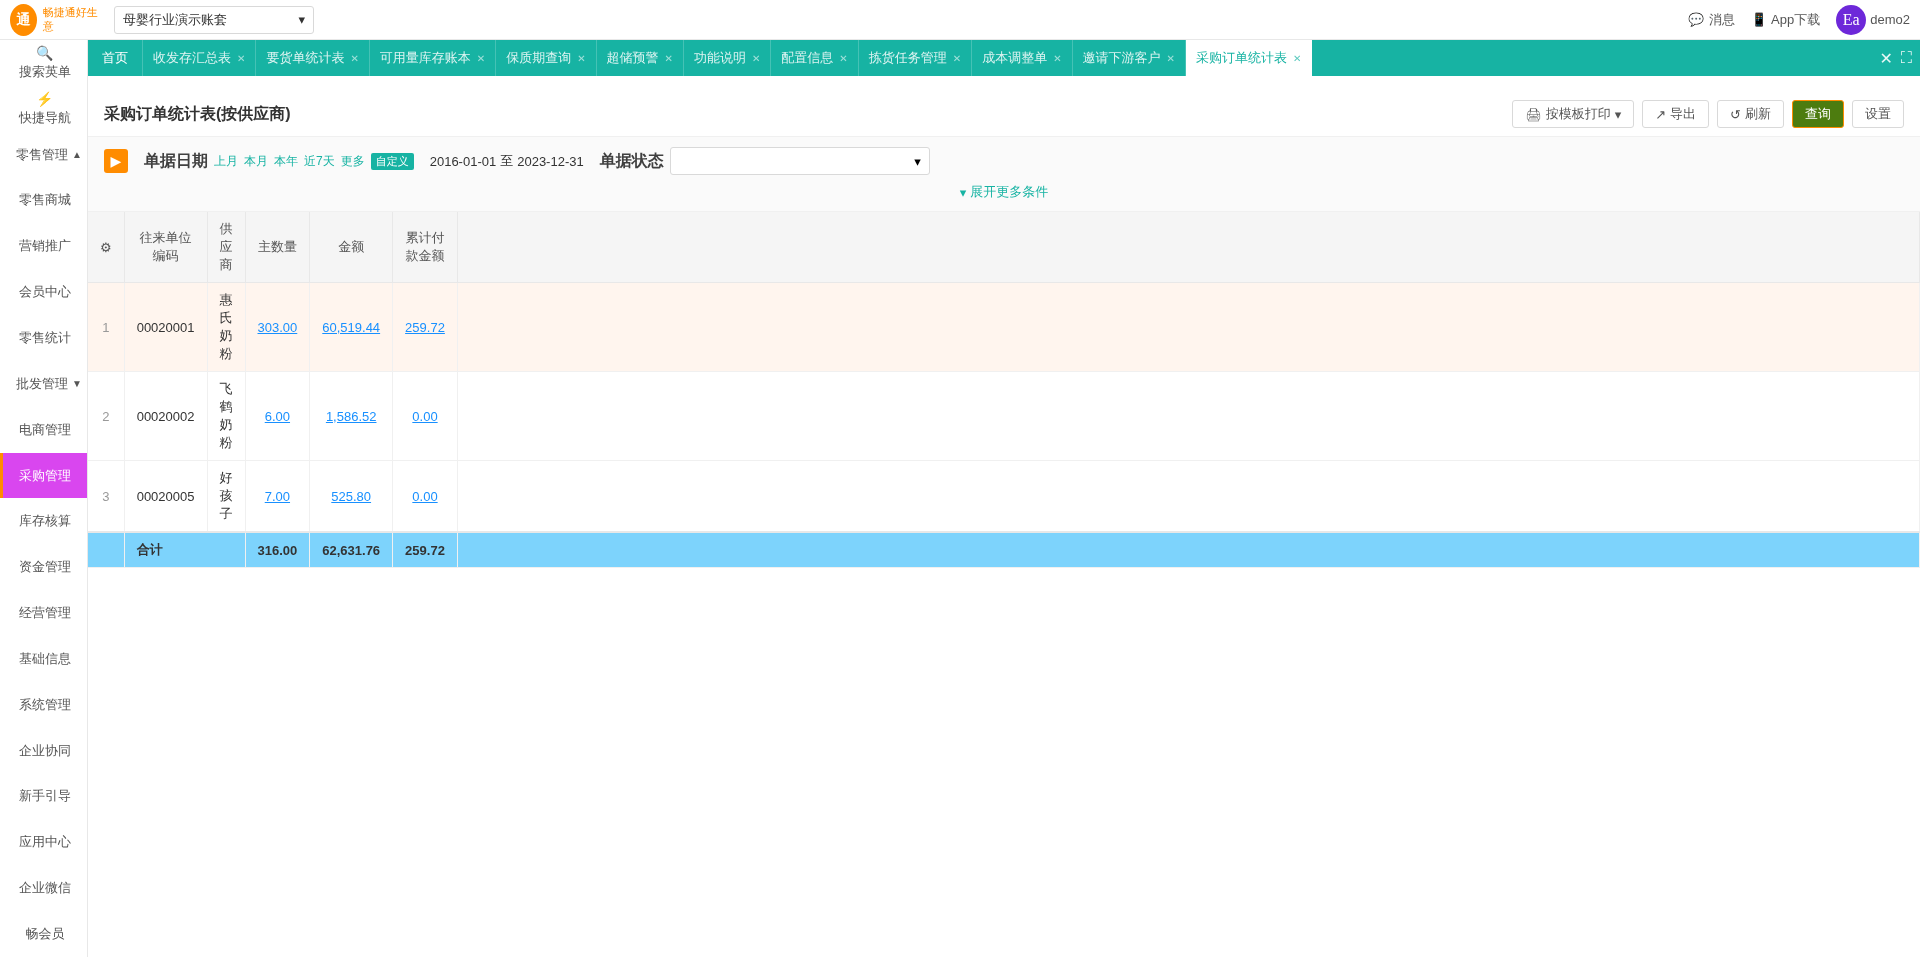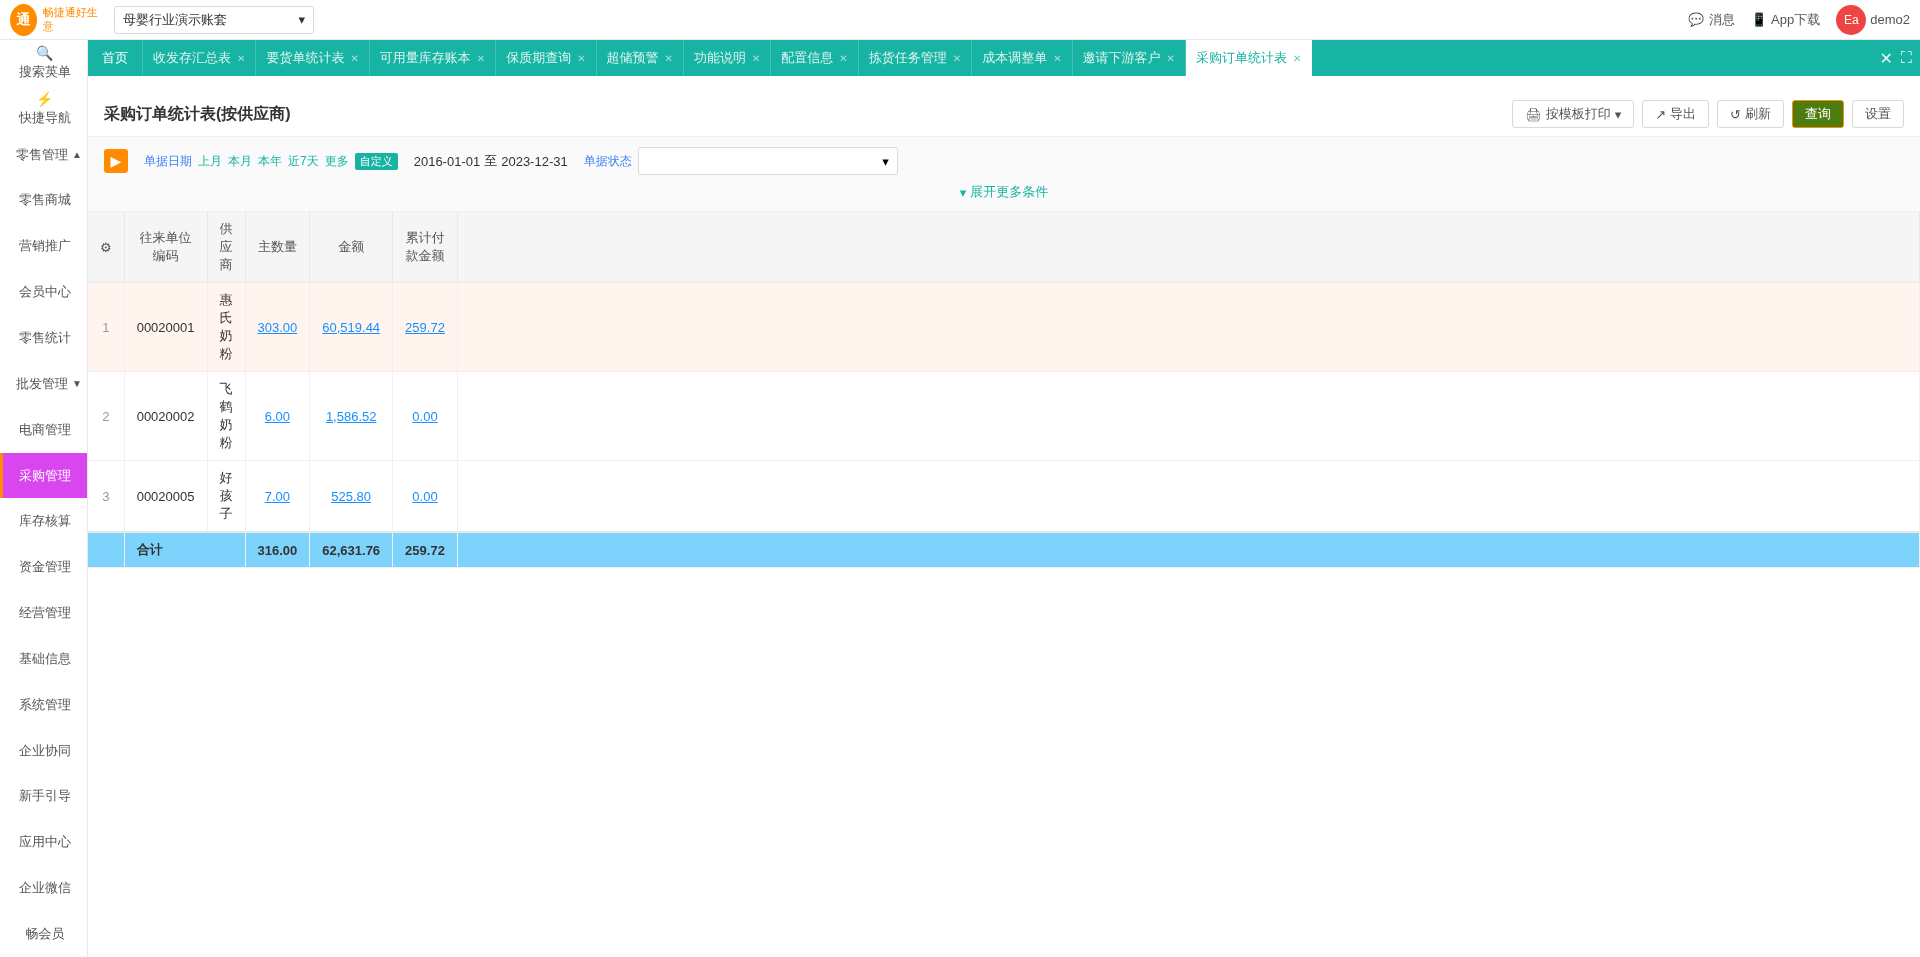--- a/index.html
+++ b/index.html
@@ -14,21 +14,21 @@
     .logo-area { display: flex; align-items: center; gap: 6px; width: 88px; flex-shrink: 0; }
     .logo-icon { width: 32px; height: 32px; background: #ff8c00; border-radius: 50%; display: flex; align-items: center; justify-content: center; color: #fff; font-size: 14px; font-weight: bold; }
     .logo-text { font-size: 11px; color: #ff8c00; line-height: 1.2; }
     .workspace-selector {
       flex: 0 0 200px; height: 28px; border: 1px solid #d9d9d9; border-radius: 3px;
       display: flex; align-items: center; justify-content: space-between;
       padding: 0 8px; color: #333; cursor: pointer; background: #fff;
     }
     .top-right { margin-left: auto; display: flex; align-items: center; gap: 16px; }
     .top-right-item { display: flex; align-items: center; gap: 4px; color: #555; cursor: pointer; font-size: 13px; }
-    .avatar { width: 30px; height: 30px; border-radius: 50%; background: #ef4444; display: flex; align-items: center; justify-content: center; color: #fff; font-size: 12px; }
+    .avatar { width: 30px; height: 30px; border-radius: 50%; background: #6d28d9; display: flex; align-items: center; justify-content: center; color: #fff; font-size: 16px; font-family: Liberation Serif, serif; }
 
     
     .main-layout { display: flex; flex: 1; overflow: hidden; }
 
     
     .sidebar {
       width: 88px; background: #fff; border-right: 1px solid #e8e8e8;
       display: flex; flex-direction: column; overflow-y: auto; flex-shrink: 0;
     }
     .sidebar-item {
@@ -73,21 +73,21 @@
     .page-title { font-size: 16px; font-weight: bold; color: #333; }
     .page-actions { display: flex; align-items: center; gap: 8px; }
     .btn { padding: 4px 12px; border-radius: 3px; cursor: pointer; font-size: 13px; border: 1px solid transparent; }
     .btn-default { background: #fff; border-color: #d9d9d9; color: #555; }
     .btn-primary { background: #4d7c0f; color: #fff; border-color: #ff8c00; }
 
     
     .filter-area { padding: 10px 16px; background: #fafafa; border-bottom: 1px solid #f0f0f0; }
     .filter-row { display: flex; align-items: center; gap: 16px; flex-wrap: wrap; }
     .filter-item { display: flex; align-items: center; gap: 6px; }
-    .filter-label { color: #3b82f6; white-space: nowrap; font-size: 12px; }
+    .filter-label { color: #404040; white-space: nowrap; font-size: 16px; font-weight: bold; }
     .filter-date-range { display: flex; align-items: center; gap: 4px; color: #333; font-size: 12px; }
     .filter-shortcut { color: #17b3a3; cursor: pointer; font-size: 12px; }
     .custom-badge {
       background: #17b3a3; color: #fff; font-size: 11px; padding: 1px 5px;
       border-radius: 2px; cursor: pointer;
     }
     .filter-select {
       width: 260px; height: 28px; border: 1px solid #d9d9d9; border-radius: 3px;
       padding: 0 8px; display: flex; align-items: center; justify-content: space-between;
       background: #fff; cursor: pointer;

